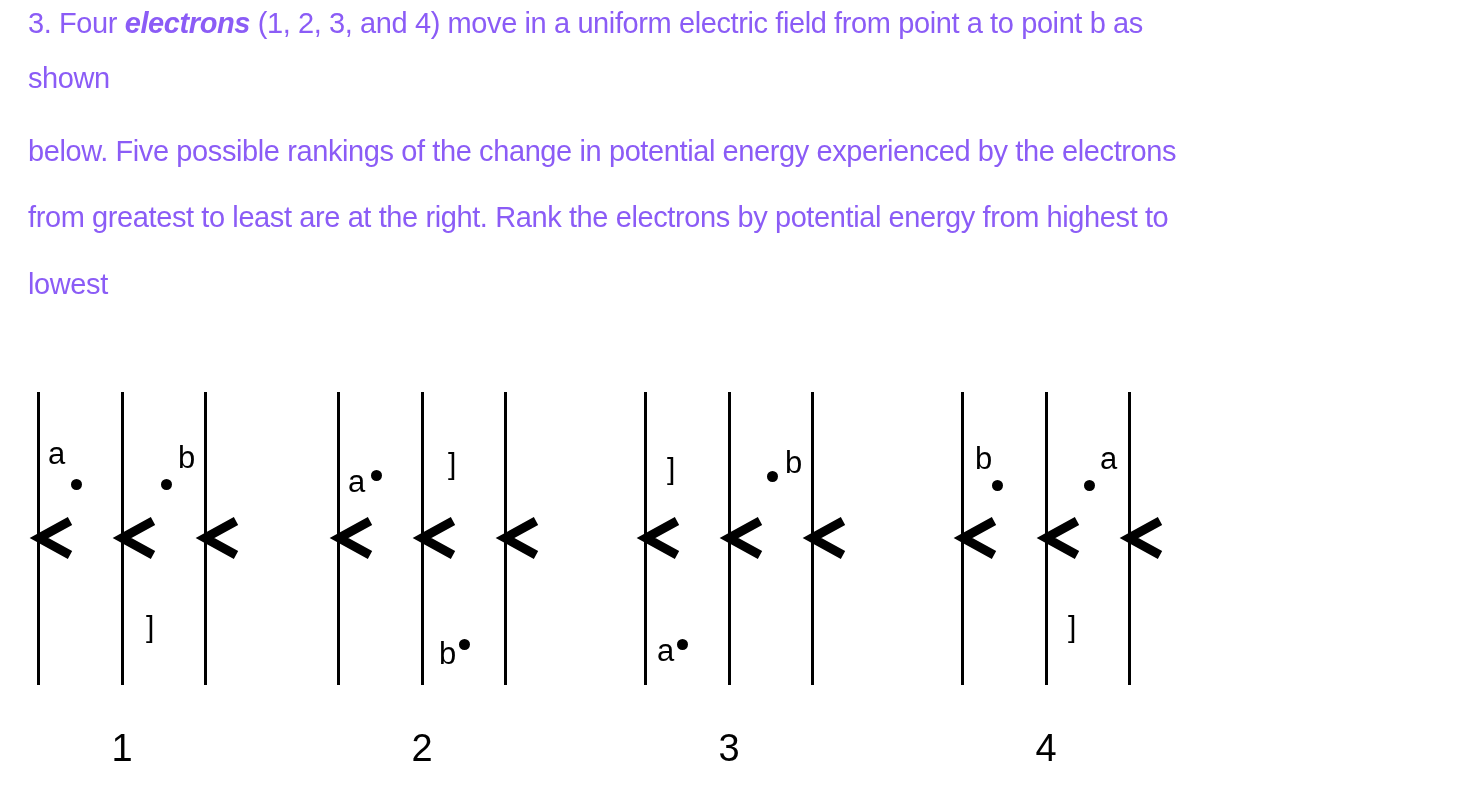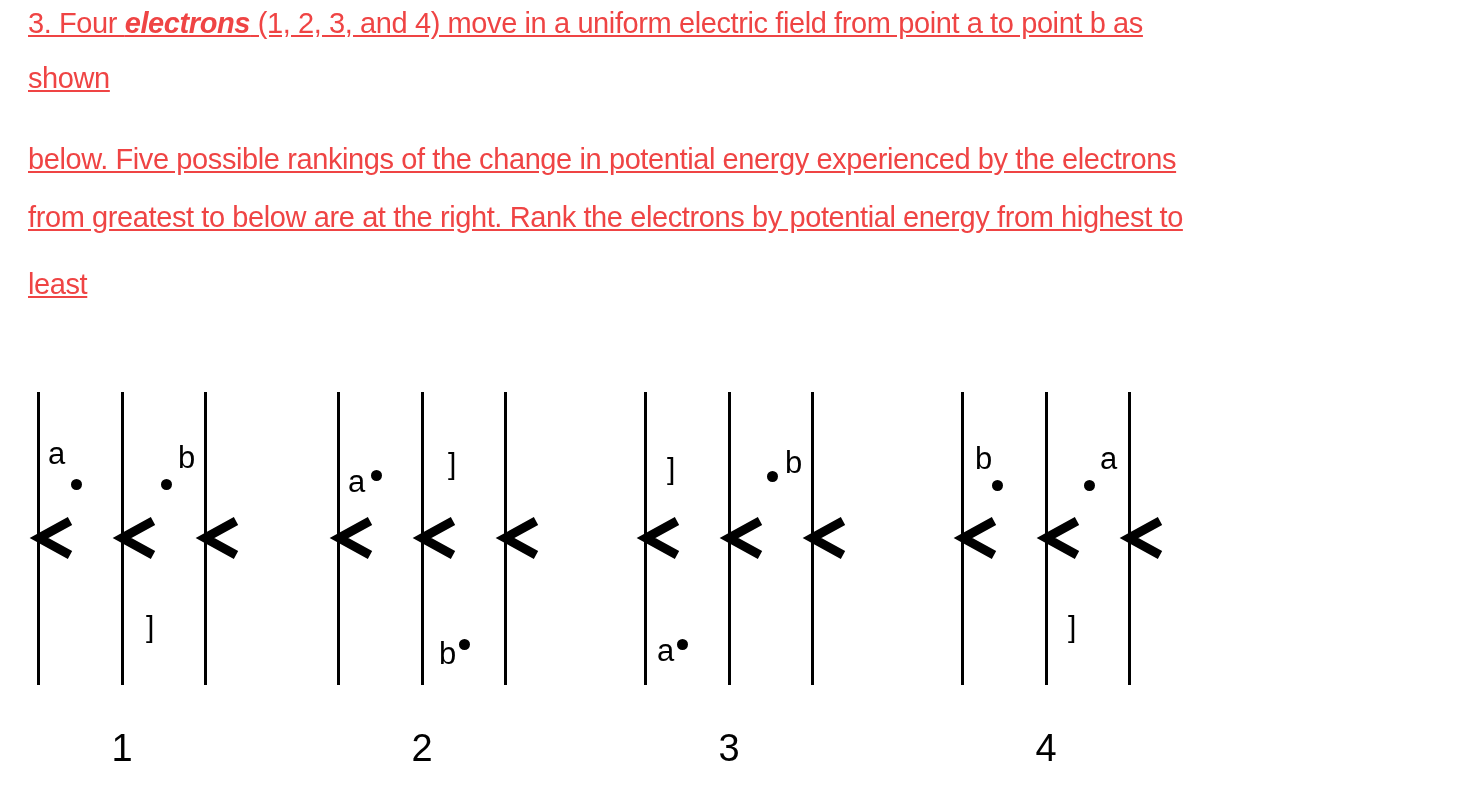--- a/index.html
+++ b/index.html
@@ -9,21 +9,21 @@
     font-family: "Liberation Sans", "DejaVu Sans", sans-serif;
     color: #000;
     overflow: hidden;
   }
   .page { position: relative; width: 1482px; height: 796px; background: #fff; }
 
   
   .tline {
     position: absolute; left: 28px;
     font-size: 29px; line-height: 1; letter-spacing: -0.4px;
-    white-space: nowrap; color: #ef4444; text-decoration: underline;
+    white-space: nowrap; color: #8b5cf6;
   }
   .em { font-weight: bold; font-style: italic; }
 
   
   .figure { position: absolute; top: 392px; width: 170px; height: 380px; }
   .vline {
     position: absolute; top: 0; width: 3px; height: 293px; background: #000;
   }
   .arrow { position: absolute; width: 40px; height: 40px; overflow: visible; }
   .dot {
@@ -42,23 +42,23 @@
   }
 </style>
 </head>
 <body>
 
 <div class="page">
 
   <div>
     <div class="tline" style="top:9px"><span>3. Four </span><span class="em">electrons</span><span> (1, 2, 3, and 4) move in a uniform electric field from point a to point b as</span></div>
     <div class="tline" style="top:64px">shown</div>
-    <div class="tline" style="top:145px">below. Five possible rankings of the change in potential energy experienced by the electrons</div>
-    <div class="tline" style="top:203px">from greatest to below are at the right. Rank the electrons by potential energy from highest to</div>
-    <div class="tline" style="top:270px">least</div>
+    <div class="tline" style="top:137px">below. Five possible rankings of the change in potential energy experienced by the electrons</div>
+    <div class="tline" style="top:203px">from greatest to least are at the right. Rank the electrons by potential energy from highest to</div>
+    <div class="tline" style="top:270px">lowest</div>
   </div>
 
   <div class="figure" style="left:37px">
     <div class="vline" style="left:0"></div>
     <div class="vline" style="left:84px"></div>
     <div class="vline" style="left:167px"></div>
     <svg class="arrow" style="left:-3px;top:126px" viewBox="0 0 40 40">
         <polyline points="36,3 5,20 36,37" fill="none" stroke="#000" stroke-width="9" stroke-linecap="butt" stroke-linejoin="miter"></polyline>
       </svg>
     <svg class="arrow" style="left:80px;top:126px" viewBox="0 0 40 40">

